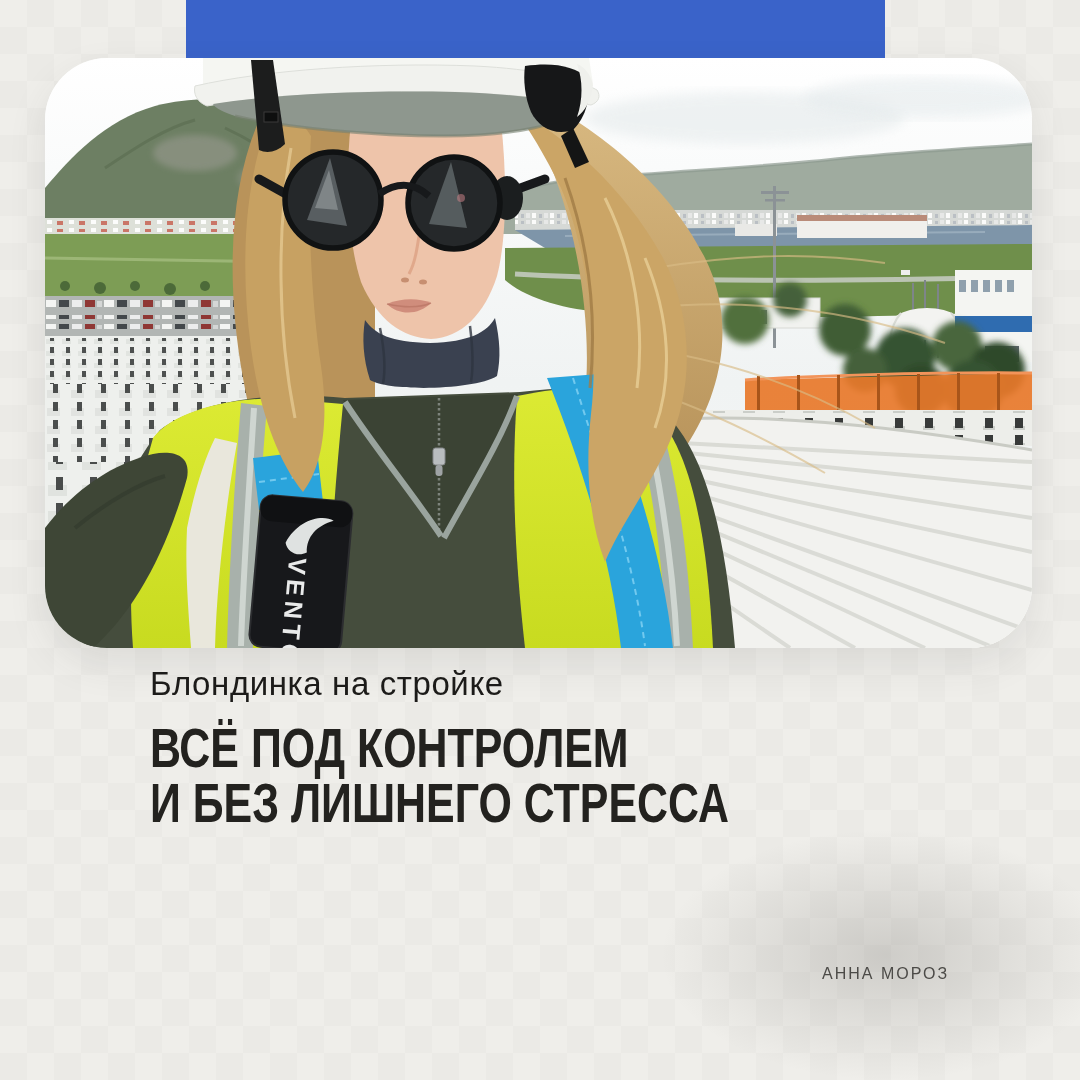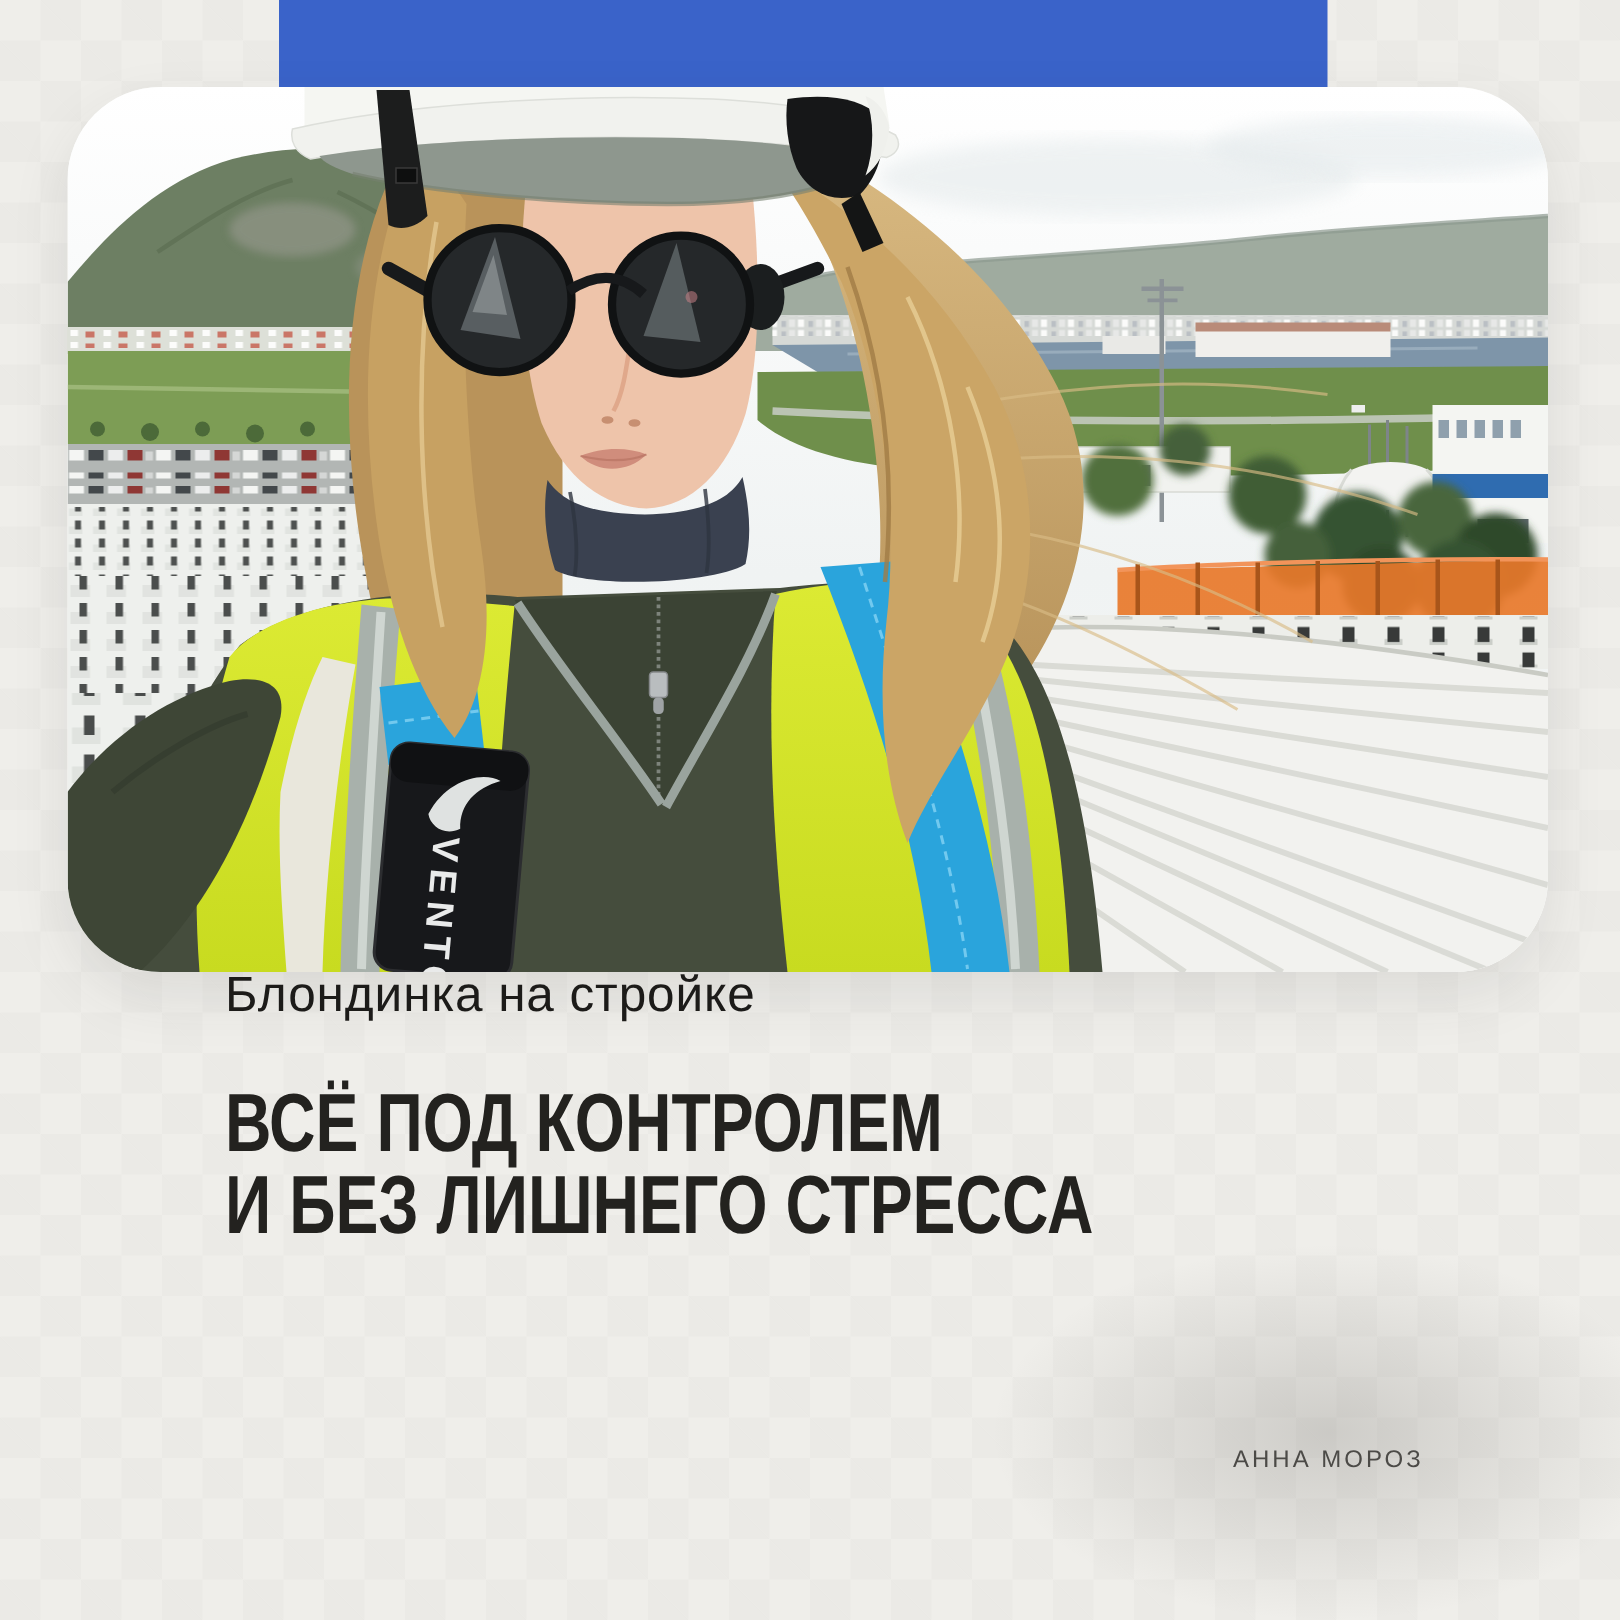--- a/index.html
+++ b/index.html
@@ -14,21 +14,21 @@
     font-family:"Liberation Sans", sans-serif;
   }
   .accent-bar{position:absolute;left:186px;top:0;width:699px;height:58px;background:#3a63c9;}
   .photo-card{
     position:absolute;left:45px;top:58px;width:987px;height:590px;
     border-radius:62px;overflow:hidden;background:#f7f8f6;
     box-shadow:0 16px 38px rgba(60,60,55,.10);
   }
   .photo-card svg{display:block;width:987px;height:590px;}
   .kicker{
-    position:absolute;left:150px;top:645px;
+    position:absolute;left:150px;top:666px;
     font-size:33px;line-height:36px;color:#1c1b19;letter-spacing:.6px;font-weight:400;
   }
   .heading{
     position:absolute;left:150px;top:721px;
     font-size:55px;line-height:55px;font-weight:700;color:#23221f;
     transform:scaleX(.78);transform-origin:left top;letter-spacing:0;
     white-space:nowrap;
   }
   .author{
     position:absolute;left:822px;top:964px;

